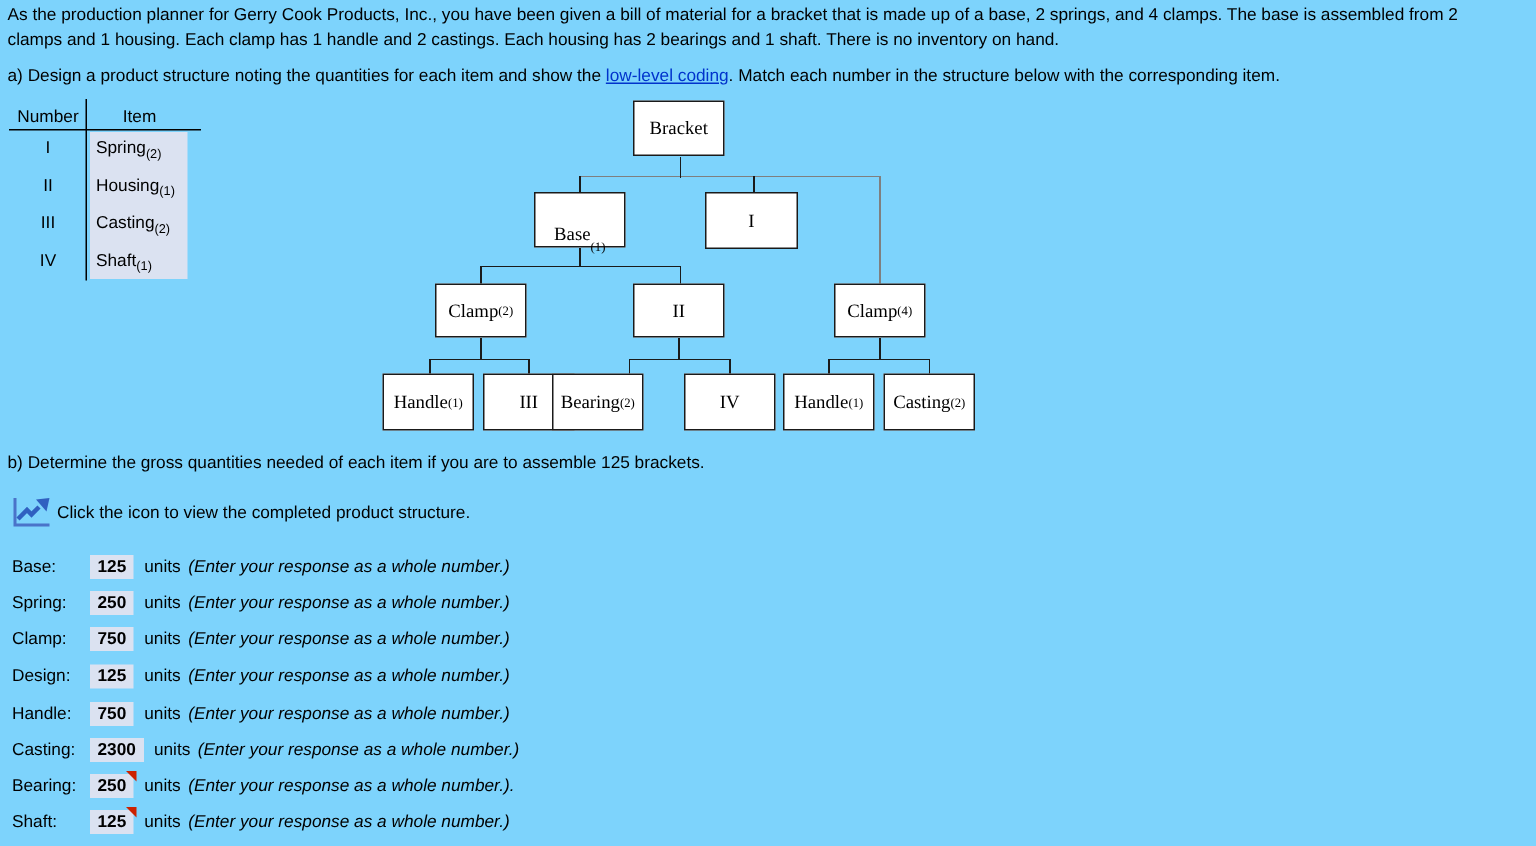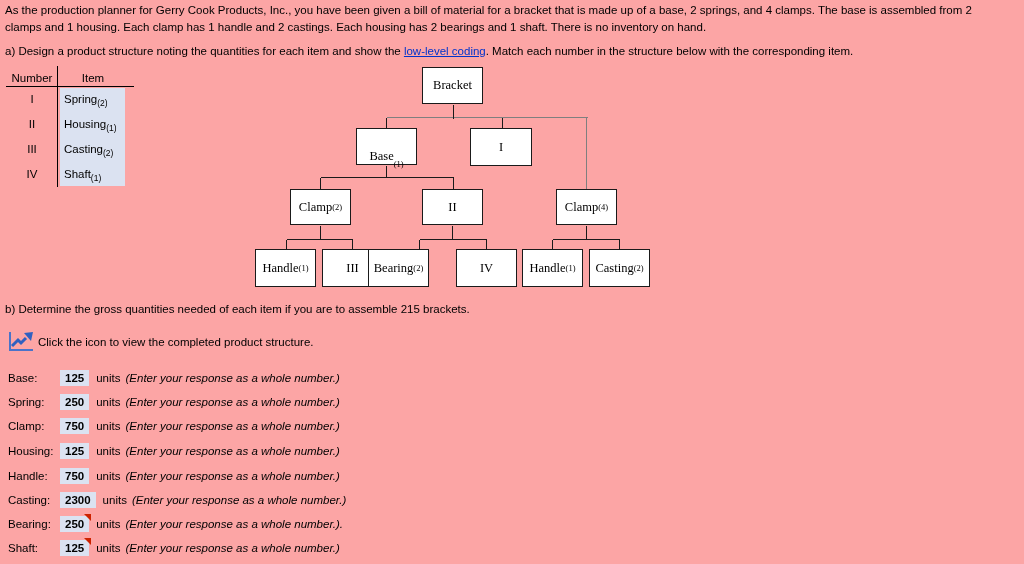--- a/index.html
+++ b/index.html
@@ -1,16 +1,16 @@
 <!DOCTYPE html>
 <html><head>
 <meta charset="utf-8">
 <style>
   html,body{margin:0;padding:0;background:#fff;}
-  .page{position:relative;width:1024px;height:564px;background:#fca5a5;overflow:hidden;
+  .page{position:relative;width:1024px;height:564px;background:#7dd3fc;overflow:hidden;
         font-family:"Liberation Sans",sans-serif;font-size:11.5px;color:#000;}
   .txtline{position:absolute;white-space:nowrap;line-height:13px;}
   a.lnk{color:#0033cc;text-decoration:underline;cursor:pointer;}
 
   
   .tbl-head{position:absolute;text-align:center;}
   .tbl-hline{position:absolute;height:1px;background:#000;}
   .tbl-vline{position:absolute;width:1px;background:#000;}
   .tbl-itembg{position:absolute;background:#dbe2f1;}
   .tbl-num{position:absolute;width:48px;text-align:center;}
@@ -112,21 +112,21 @@
     </div>
   <div class="node" style="left:522px;top:249px;width:61px;height:38px;">
       <span>Handle</span>
       <sub class="ss">(1)</sub>
     </div>
   <div class="node" style="left:589px;top:249px;width:61px;height:38px;">
       <span>Casting</span>
       <sub class="ss">(2)</sub>
     </div>
 
-  <div class="txtline" style="left:5px;top:303px;">b) Determine the gross quantities needed of each item if you are to assemble 215 brackets.</div>
+  <div class="txtline" style="left:5px;top:303px;">b) Determine the gross quantities needed of each item if you are to assemble 125 brackets.</div>
 
   <div class="icon-wrap" style="left:8px;top:331px;">
     <svg width="26" height="21" viewBox="0 0 26 21">
       <polyline points="2,1 2,19 25,19" fill="none" stroke="#4a73c9" stroke-width="2"></polyline>
       <polyline points="4,15 10,9 13,12 18,7" fill="none" stroke="#3060c0" stroke-width="3"></polyline>
       <polygon points="16,2 25,1 23,10" fill="#3060c0"></polygon>
     </svg>
   </div>
   <div class="txtline" style="left:38px;top:336px;">Click the icon to view the completed product structure.</div>
 
@@ -142,21 +142,21 @@
     <span class="units">units</span>
     <span class="note">(Enter your response as a whole number.)</span>
   </div>
   <div class="ansrow" style="top:417px;">
     <span class="anslabel">Clamp:</span>
     <span class="ansbox"><span>750</span></span>
     <span class="units">units</span>
     <span class="note">(Enter your response as a whole number.)</span>
   </div>
   <div class="ansrow" style="top:442px;">
-    <span class="anslabel">Housing:</span>
+    <span class="anslabel">Design:</span>
     <span class="ansbox"><span>125</span></span>
     <span class="units">units</span>
     <span class="note">(Enter your response as a whole number.)</span>
   </div>
   <div class="ansrow" style="top:467px;">
     <span class="anslabel">Handle:</span>
     <span class="ansbox"><span>750</span></span>
     <span class="units">units</span>
     <span class="note">(Enter your response as a whole number.)</span>
   </div>

